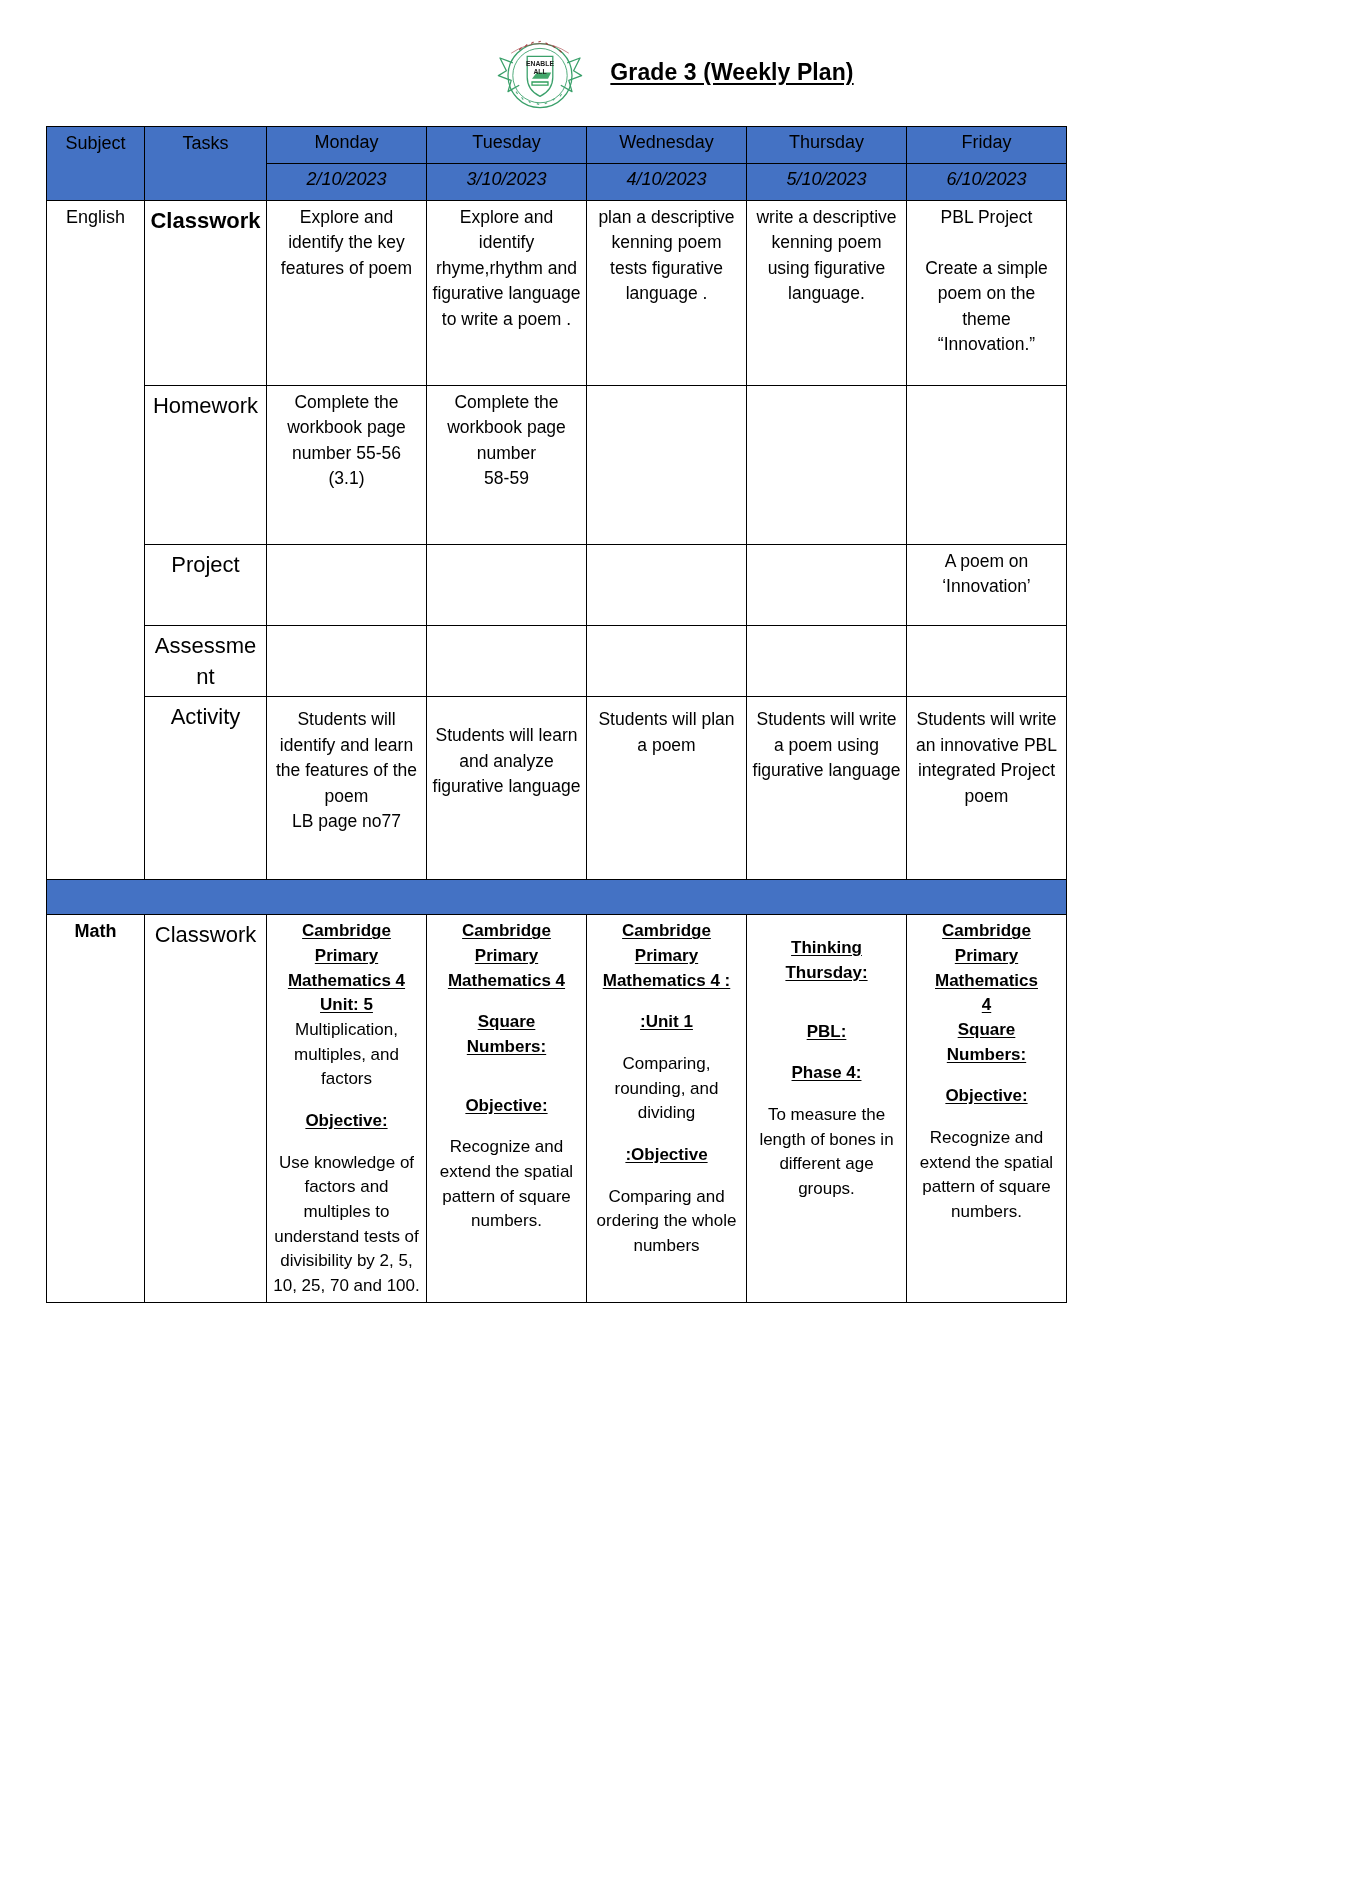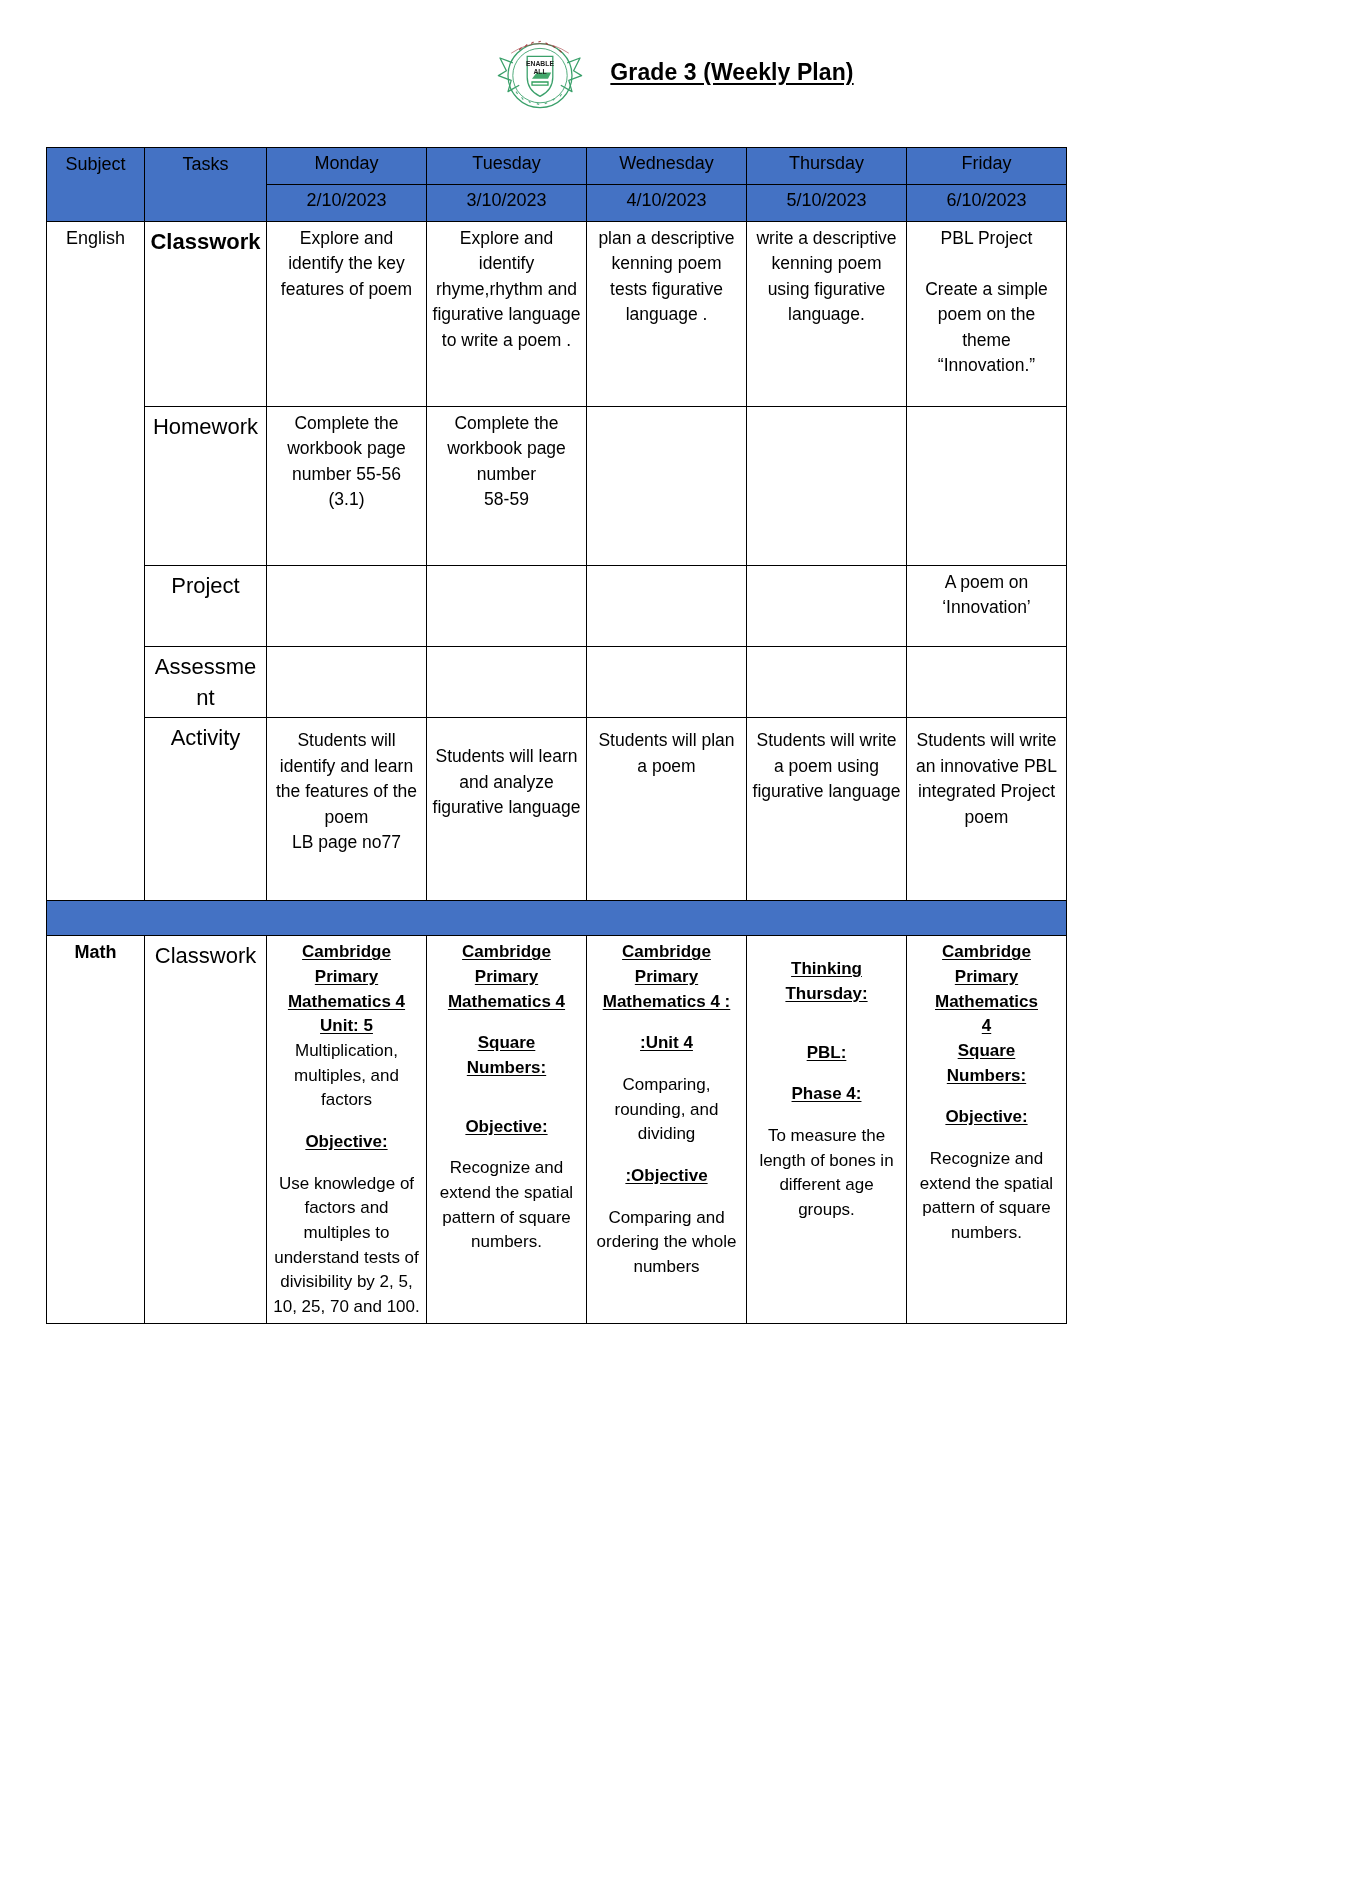--- a/index.html
+++ b/index.html
@@ -61,21 +61,20 @@
   
   .table-wrap {
     margin: 0 46px 0 46px;
   }
   table.plan {
     border-collapse: collapse;
     width: 856px;
     table-layout: fixed;
     font-size: 17.5px;
     line-height: 1.42;
-    margin-top: 21px;
   }
   table.plan td, table.plan th {
     border: 1.6px solid #000000;
     padding: 4px 5px;
     vertical-align: top;
     text-align: center;
     word-wrap: break-word;
     font-weight: normal;
   }
   .col-subject  { width: 98px; }
@@ -83,21 +82,21 @@
   .col-day      { width: 160px; }
 
   .hdr {
     background: #4472C4;
     color: #000000;
     height: 30px;
     vertical-align: middle;
     font-size: 18px;
   }
   .hdr.dayname { padding: 3px 4px; }
-  .hdr.date    { padding: 3px 4px; }
+  .hdr.date    { padding: 3px 4px; font-style: italic; }
 
   .subject-cell {
     vertical-align: top;
     padding-top: 9px;
     font-size: 18px;
     border-radius: 9px;
   }
   .subject-cell.bold { font-weight: bold; }
 
   .task-cell {
@@ -296,21 +295,21 @@
                 <span class="gap"></span>
                 <span class="line n">Recognize and extend the spatial pattern of square numbers.</span>
               </span>
             </td>
           <td class="math-cell">
               <span class="rt">
                 <span class="line ub">Cambridge</span>
                 <span class="line ub">Primary</span>
                 <span class="line ub">Mathematics 4 :</span>
                 <span class="gap"></span>
-                <span class="line ub">:Unit 4</span>
+                <span class="line ub">:Unit 1</span>
                 <span class="gap"></span>
                 <span class="line n">Comparing, rounding, and dividing</span>
                 <span class="gap"></span>
                 <span class="line ub">:Objective</span>
                 <span class="gap"></span>
                 <span class="line n">Comparing and ordering the whole numbers</span>
               </span>
             </td>
           <td class="math-cell">
               <span class="rt">

